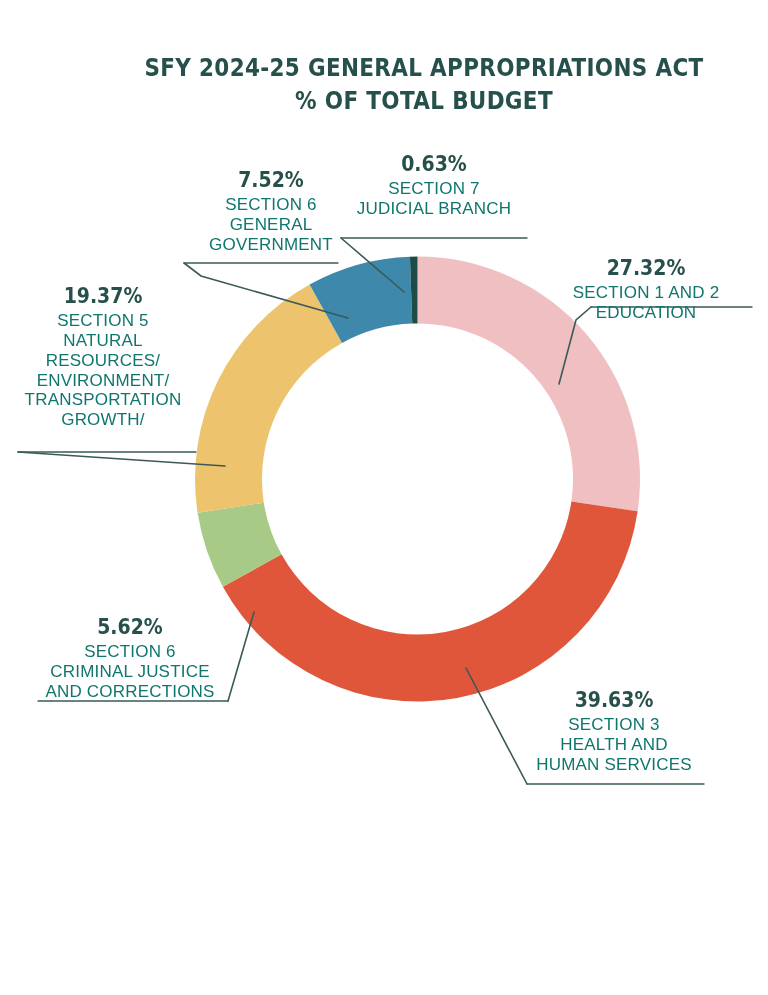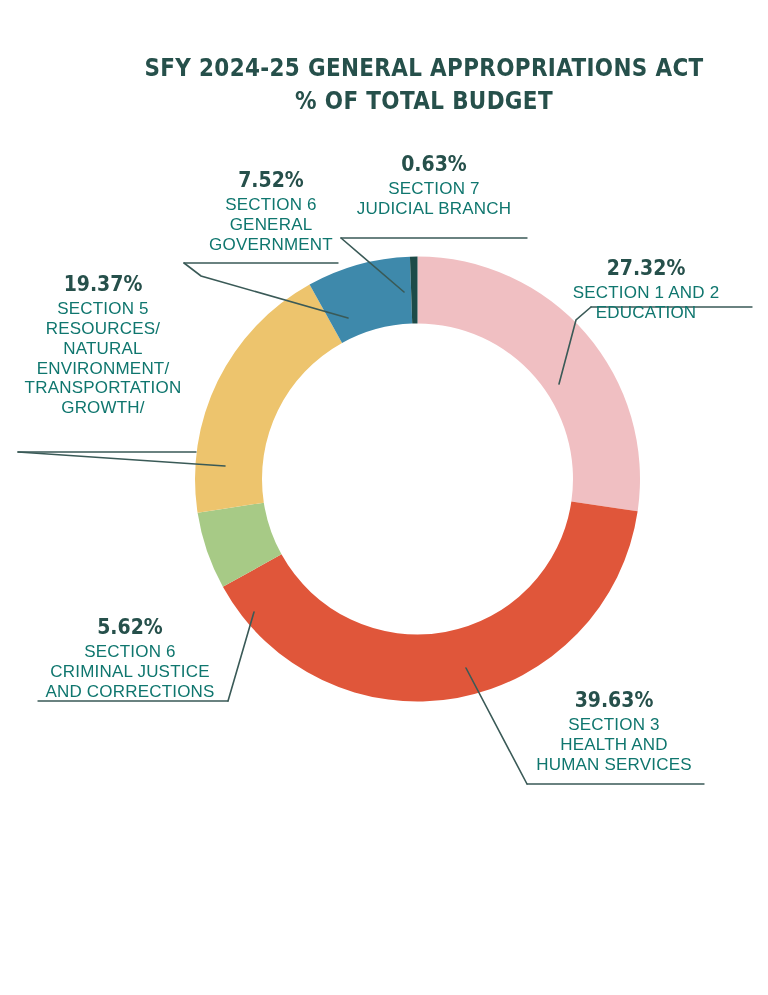--- a/index.html
+++ b/index.html
@@ -77,21 +77,21 @@
     color: #0f766e;
     white-space: nowrap;
   }
   .callout.c-center { text-align: center; }
   .callout.c-center .pct { transform-origin: center; }
 
   
   #callout-section6 { left: 178px; top: 168px; width: 186px; }
   #callout-section7 { left: 336px; top: 152px; width: 196px; }
   #callout-section12{ left: 540px; top: 256px; width: 212px; }
-  #callout-section5 { left: 4px;   top: 272px; width: 198px; }
+  #callout-section5 { left: 4px;   top: 284px; width: 198px; }
   #callout-section4 { left: 26px;  top: 615px; width: 208px; }
   #callout-section3 { left: 508px; top: 688px; width: 212px; }
 </style>
 </head>
 <body>
 
 <div id="chart-title">
   <span class="tline">SFY 2024-25 GENERAL APPROPRIATIONS ACT</span>
   <span class="tline">% OF TOTAL BUDGET</span>
 </div>
@@ -147,22 +147,22 @@
 
   <div class="callout c-center" id="callout-section12">
     <span class="pct">27.32%</span>
     <span class="desc">SECTION 1 AND 2</span>
     <span class="desc">EDUCATION</span>
   </div>
 
   <div class="callout c-center" id="callout-section5">
     <span class="pct">19.37%</span>
     <span class="desc">SECTION 5</span>
+    <span class="desc">NATURAL</span>
     <span class="desc">RESOURCES/</span>
-    <span class="desc">NATURAL</span>
     <span class="desc">ENVIRONMENT/</span>
     <span class="desc">TRANSPORTATION</span>
     <span class="desc">GROWTH/</span>
   </div>
 
   <div class="callout c-center" id="callout-section4">
     <span class="pct">5.62%</span>
     <span class="desc">SECTION 6</span>
     <span class="desc">CRIMINAL JUSTICE</span>
     <span class="desc">AND CORRECTIONS</span>

